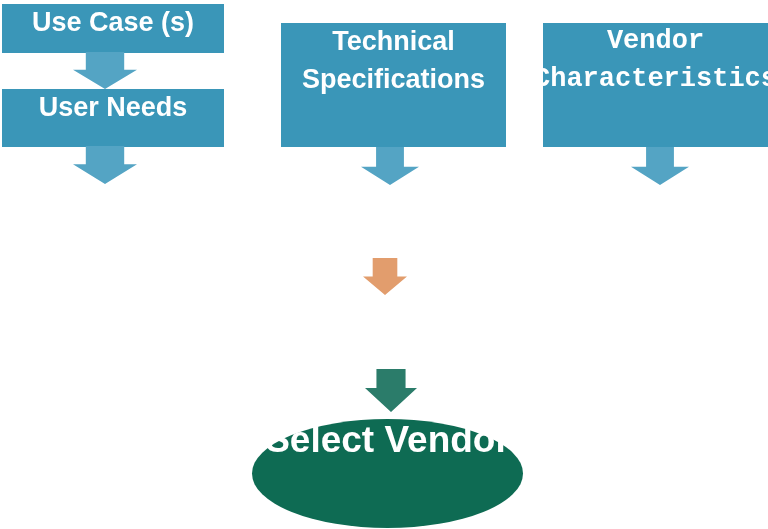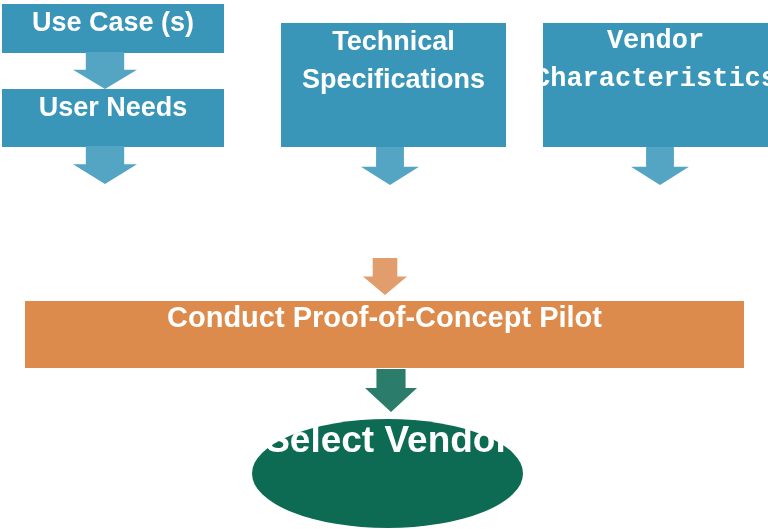--- a/index.html
+++ b/index.html
@@ -91,23 +91,20 @@
 
   <div id="box-vendor-char" class="node box-blue">
     <span>Vendor Characteristics</span>
   </div>
 
   <div id="arrow-vendor-char" class="arrow arrow-blue-md"></div>
 
 
   <div id="arrow-evaluate" class="arrow arrow-orange"></div>
 
-  <div id="bar-pilot" class="node bar-orange">
-    <span>Conduct Proof-of-Concept Pilot</span>
-  </div>
 
   <div id="arrow-pilot" class="arrow arrow-green"></div>
 
   <div id="ellipse-select" class="node ellipse-green">
     <span>Select Vendor</span>
   </div>
 
 </div>
 
 </body></html>

